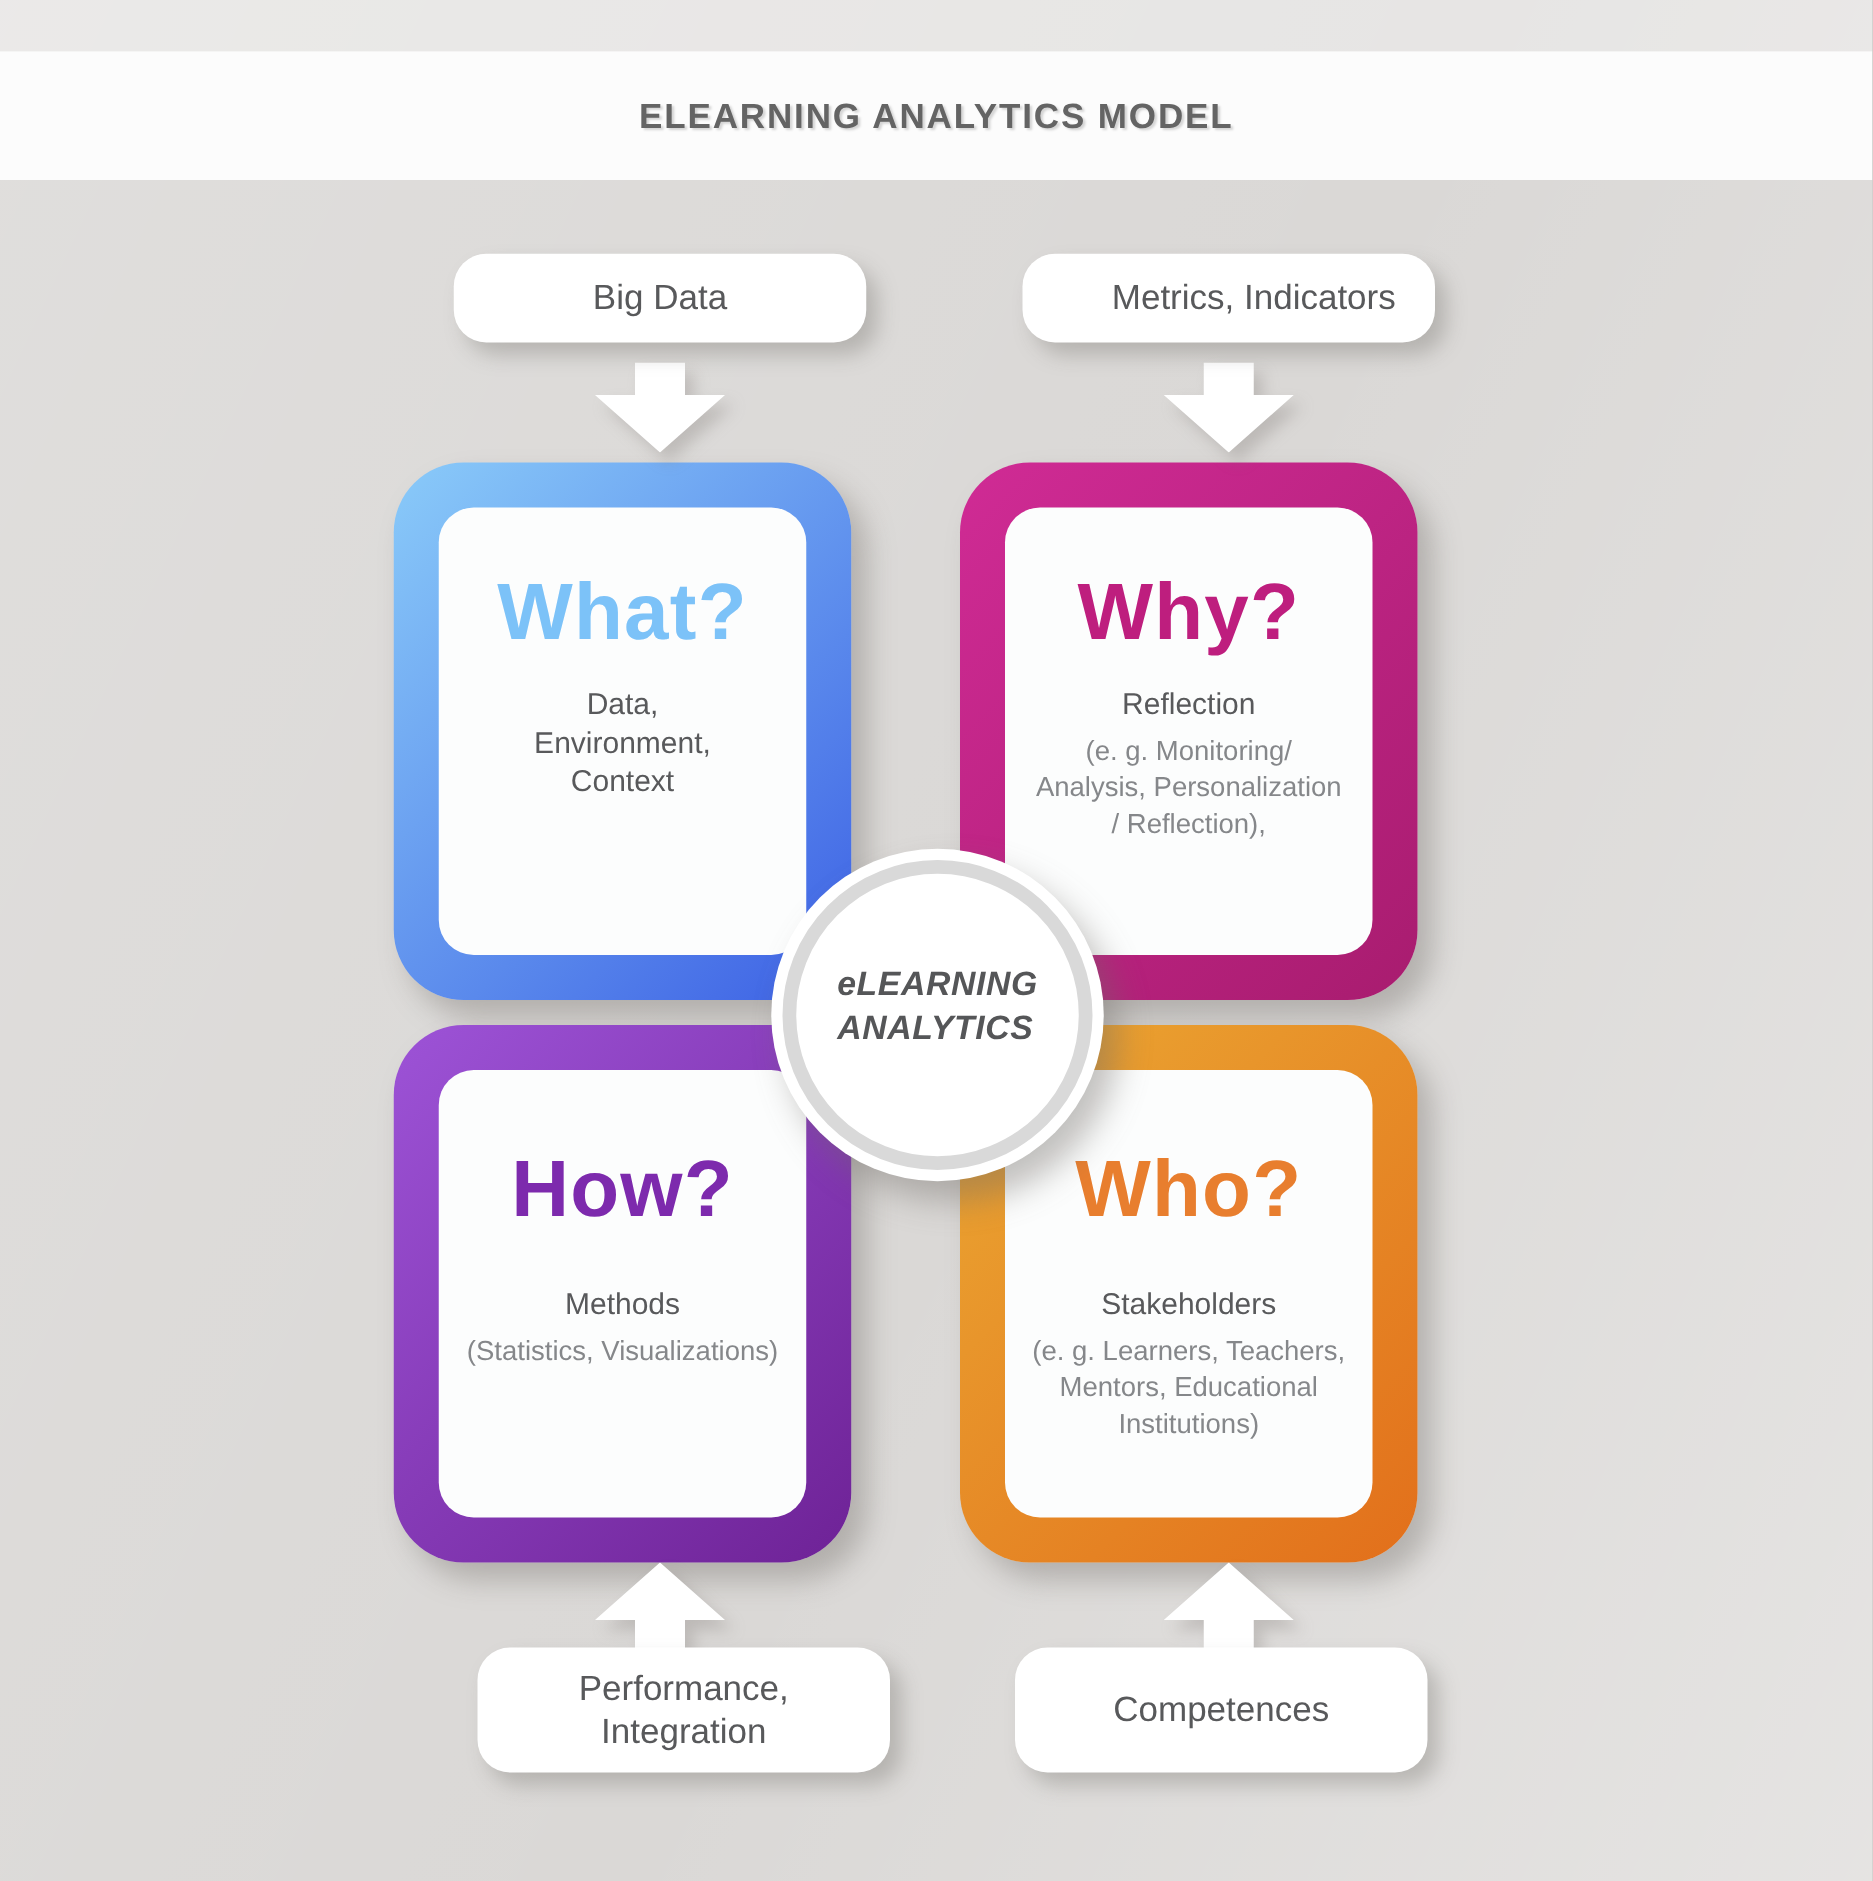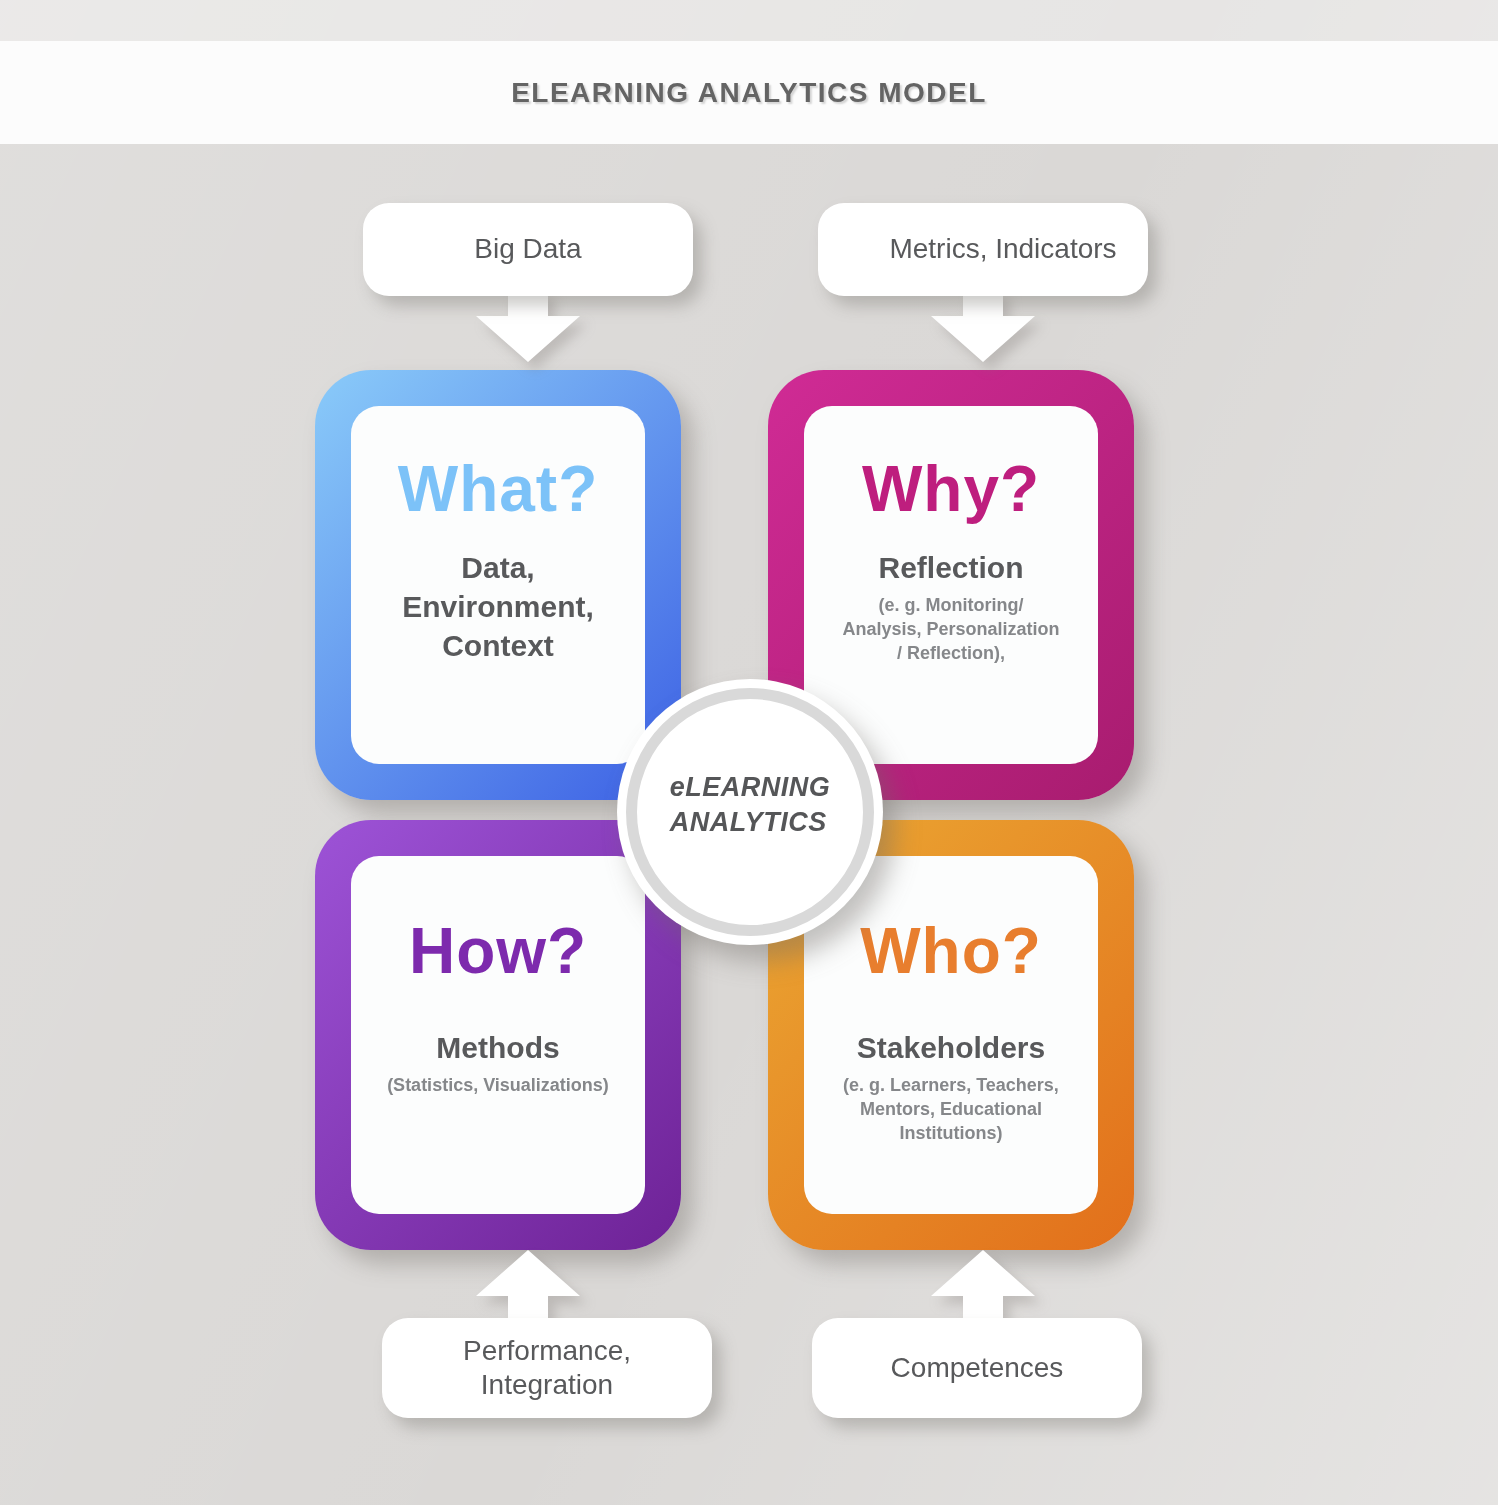--- a/index.html
+++ b/index.html
@@ -24,21 +24,21 @@
     background:var(--band,#FCFCFC);
     display:flex;align-items:center;justify-content:center;
     z-index:1;
   }
   .page-title{
     font-size:28px;font-weight:800;letter-spacing:1.5px;
     color:var(--title-text,#646464);
     text-shadow:2px 2px 2px rgba(0,0,0,.16);
   }
   .callout{
-    position:absolute;width:330px;height:93px;
+    position:absolute;width:330px;height:71px;
     background:#FFFFFF;border-radius:26px;
     display:flex;align-items:center;justify-content:center;
     font-size:28px;line-height:1.22;text-align:center;
     color:var(--label-text,#58595B);
     box-shadow:9px 10px 16px rgba(122,117,112,.38);
     white-space:pre-line;
     z-index:3;
   }
   .callout.bottom{height:100px;}
   .arrow{
@@ -60,26 +60,26 @@
     display:flex;flex-direction:column;align-items:center;
     text-align:center;
   }
   .q-top .q-card{padding-top:46px;}
   .q-bottom .q-card{padding-top:58px;}
   .q-question{
     font-size:64px;font-weight:800;letter-spacing:1px;
     color:var(--q-color,#333);
   }
   .q-strong{
-    margin-top:22px;font-size:30px;font-weight:700;line-height:1.3;
+    margin-top:22px;font-size:24px;font-weight:400;line-height:1.3;
     color:var(--strong-text,#58595B);white-space:pre-line;
   }
   .q-bottom .q-strong{margin-top:40px;}
   .q-light{
-    margin-top:7px;font-size:18px;font-weight:700;line-height:1.32;
+    margin-top:7px;font-size:22px;font-weight:400;line-height:1.32;
     color:var(--light-text,#85878A);white-space:pre-line;
   }
   .q-light:empty{display:none;}
   .center-circle{
     position:absolute;left:617px;top:679px;width:266px;height:266px;
     background:#FFFFFF;border-radius:50%;
     box-shadow:12px 16px 26px rgba(112,107,102,.42);
     display:flex;align-items:center;justify-content:center;
     z-index:4;
   }

